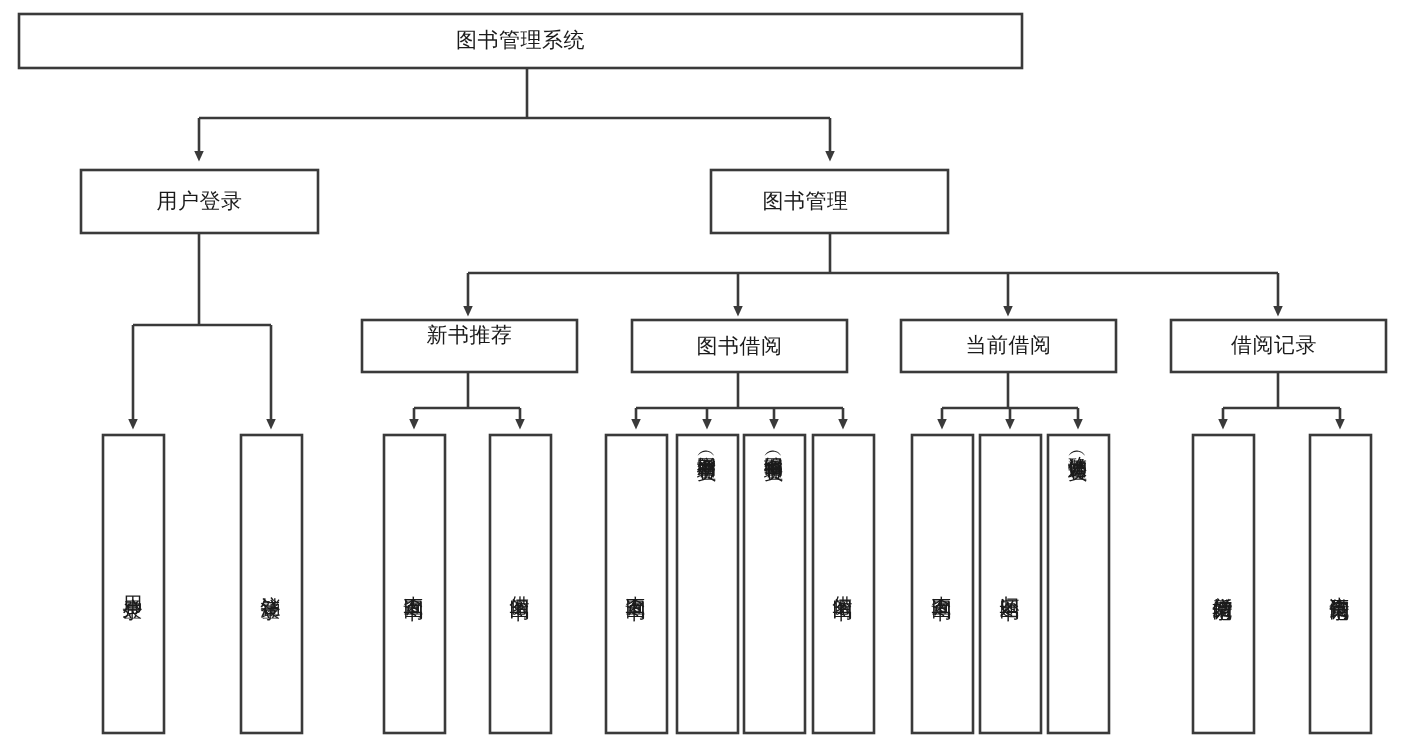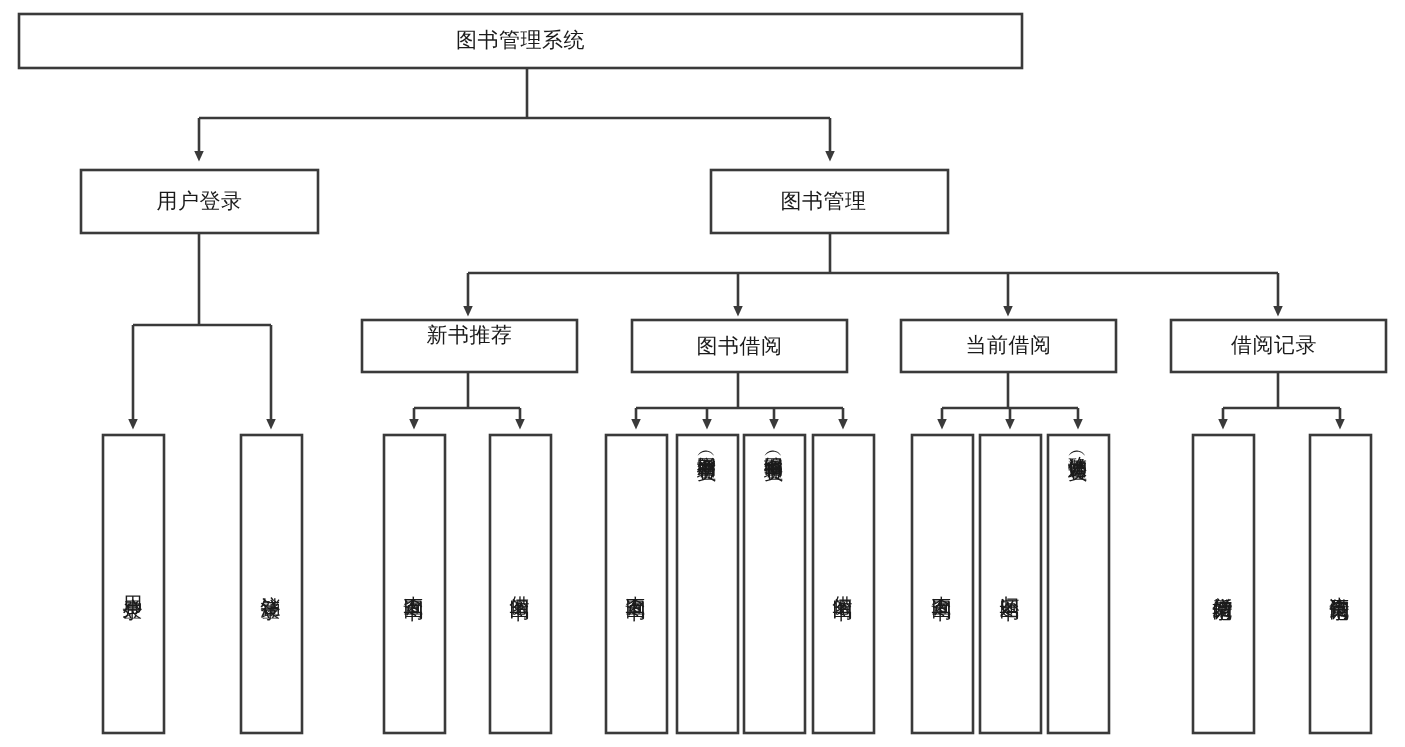--- a/index.html
+++ b/index.html
@@ -151,21 +151,21 @@
     <rect class="node-box" x="980" y="435" width="61" height="298"></rect>
     <rect class="node-box" x="1048" y="435" width="61" height="298"></rect>
 
     <rect class="node-box" x="1193" y="435" width="61" height="298"></rect>
     <rect class="node-box" x="1310" y="435" width="61" height="298"></rect>
   </svg>
 
   <div class="node-label label-h" style="left:19px; top:14px; width:1003px; height:54px;">图书管理系统</div>
 
   <div class="node-label label-h" style="left:81px; top:170px; width:237px; height:63px;">用户登录</div>
-  <div class="node-label label-h" style="left:711px; top:170px; width:189px; height:63px;margin-left:18px;">图书管理</div>
+  <div class="node-label label-h" style="left:711px; top:170px; width:189px; height:63px;">图书管理</div>
 
   <div class="node-label label-h" style="left:362px; top:310px; width:215px; height:52px;">新书推荐</div>
   <div class="node-label label-h" style="left:632px; top:320px; width:215px; height:53px;">图书借阅</div>
   <div class="node-label label-h" style="left:901px; top:320px; width:215px; height:52px;">当前借阅</div>
   <div class="node-label label-h" style="left:1171px; top:320px; width:206px; height:52px;">借阅记录</div>
 
   <div class="node-label" style="left:103px; top:435px; width:61px; height:298px;">
     <span class="label-v-inner" style="font-size:20px; letter-spacing:2px;">用户登录</span>
   </div>
   <div class="node-label" style="left:241px; top:435px; width:61px; height:298px;">

